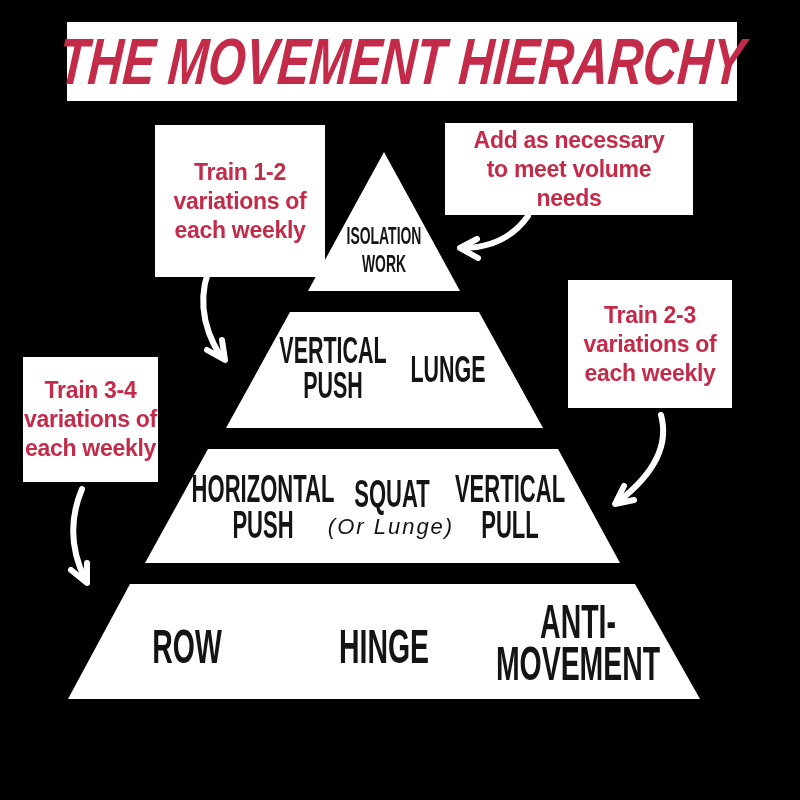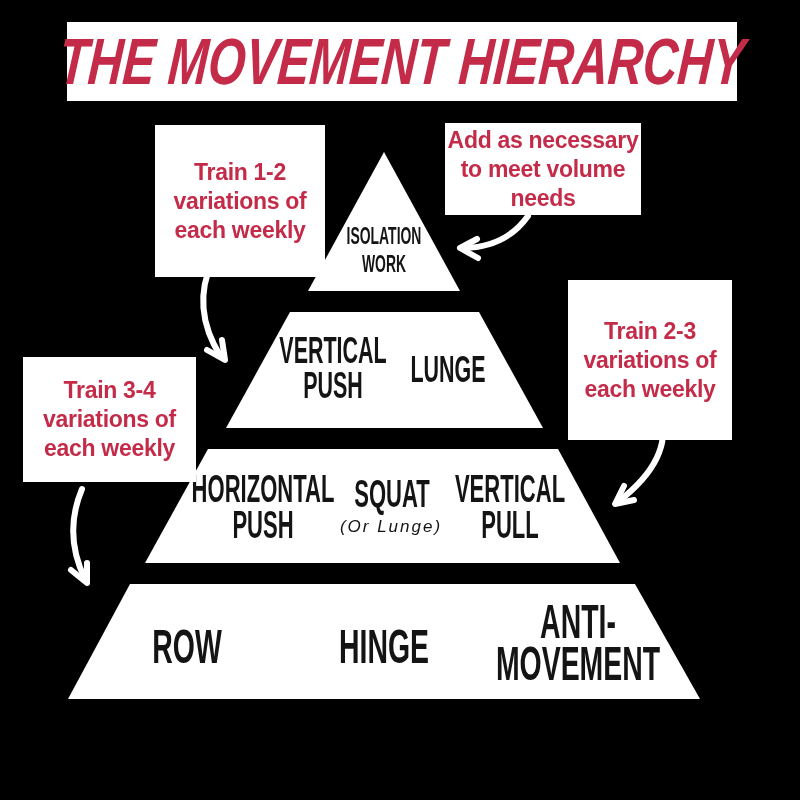--- a/index.html
+++ b/index.html
@@ -41,43 +41,43 @@
     transform-origin:center;
   }
   .t1{font-size:24px;line-height:28px;}
   .t2{font-size:37px;line-height:35px;}
   .t3{font-size:38px;line-height:36px;}
   .t4{font-size:49px;line-height:42px;}
   .note{
     position:absolute;
     color:var(--label-black,#141414);
     font-style:italic;font-weight:400;
-    font-size:17px;letter-spacing:2px;
+    font-size:22px;letter-spacing:2px;
     white-space:nowrap;
     transform:translate(-50%,-50%);
   }
 
   
   .callout{
     position:absolute;
     background:var(--box-white,#fff);
     display:flex;align-items:center;justify-content:center;
   }
   .callout-text{
     color:var(--accent-red,#c32b49);
     font-weight:700;
     font-size:23px;line-height:29px;
     letter-spacing:-0.3px;
     text-align:center;
     white-space:pre-line;
   }
   .c1{left:155px;top:125px;width:170px;height:152px;}
-  .c2{left:445px;top:123px;width:196px;height:92px;}
-  .c3{left:568px;top:280px;width:164px;height:160px;}
-  .c4{left:23px;top:357px;width:173px;height:125px;}
+  .c2{left:445px;top:123px;width:248px;height:92px;}
+  .c3{left:568px;top:280px;width:164px;height:128px;}
+  .c4{left:23px;top:357px;width:135px;height:125px;}
 </style>
 </head>
 <body>
 
 <div class="stage">
 
   <div class="banner">
     <span class="title">THE MOVEMENT HIERARCHY</span>
   </div>
 

